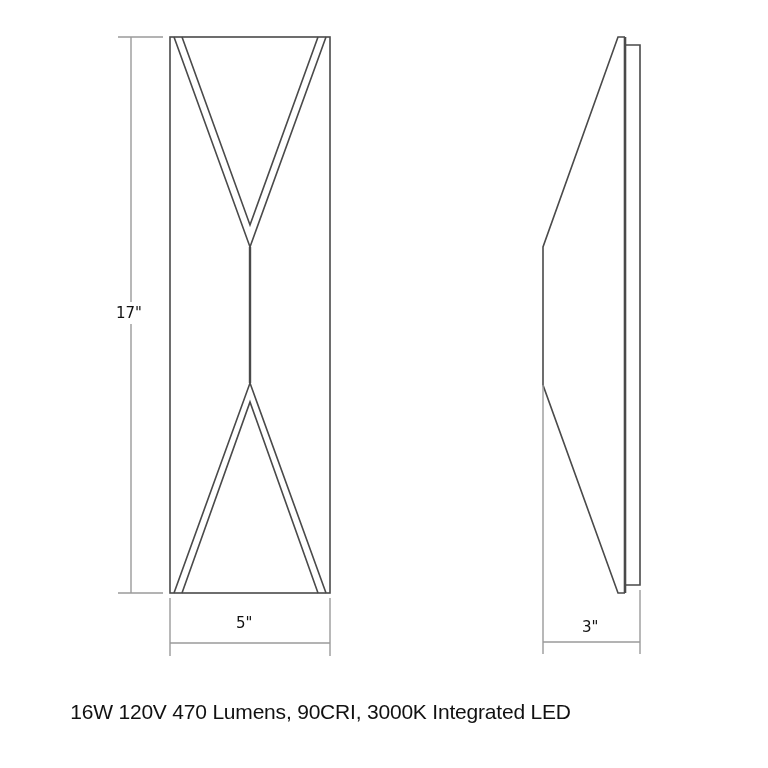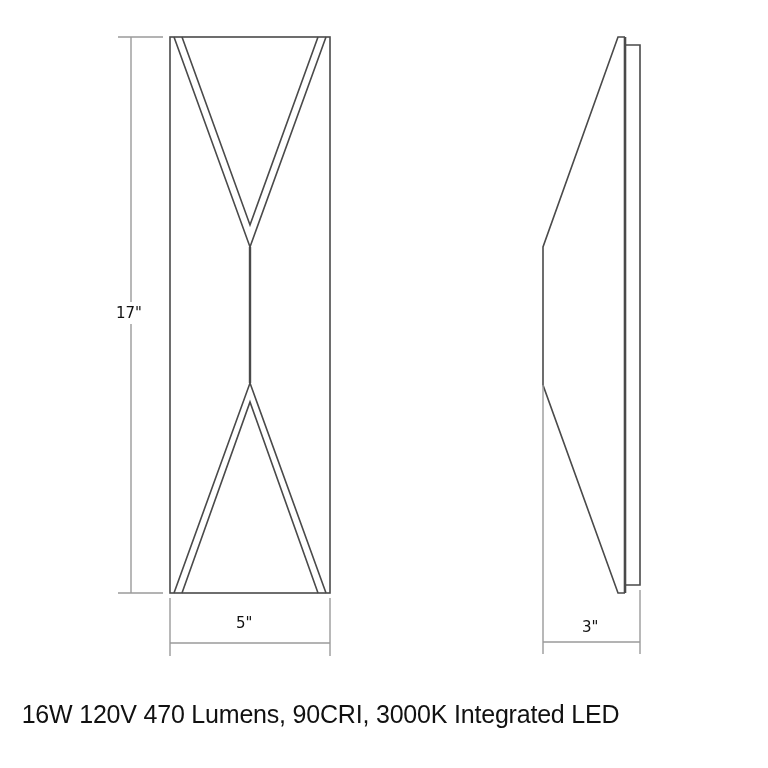--- a/index.html
+++ b/index.html
@@ -1,19 +1,19 @@
 <!DOCTYPE html>
 <html><head>
 <meta charset="utf-8">
 <style>
   html, body { margin:0; padding:0; background:#ffffff; }
   body { width:768px; height:768px; position:relative; overflow:hidden; font-family:"DejaVu Sans", sans-serif; }
   #drawing { position:absolute; left:0; top:0; }
   .dim-label { position:absolute; font-family:"DejaVu Sans", sans-serif; font-size:15px; color:#111; background:#fff; line-height:18px; }
-  #caption { position:absolute; left:0; width:641px; top:700px; text-align:center; font-family:"Liberation Sans", sans-serif; font-size:25px; color:#111; letter-spacing:-0.2px; }
+  #caption { position:absolute; left:0; width:641px; top:700px; text-align:center; font-family:"Liberation Sans", sans-serif; font-size:21px; color:#111; letter-spacing:-0.2px; }
 </style>
 </head>
 <body>
 
 <svg id="drawing" width="768" height="768" viewBox="0 0 768 768" xmlns="http://www.w3.org/2000/svg">
 
   <g fill="none" stroke="#4a4a4a" stroke-width="1.6">
     <rect x="170" y="37" width="160" height="556"></rect>
 
     <polyline points="174,37 250,247 326,37"></polyline>

